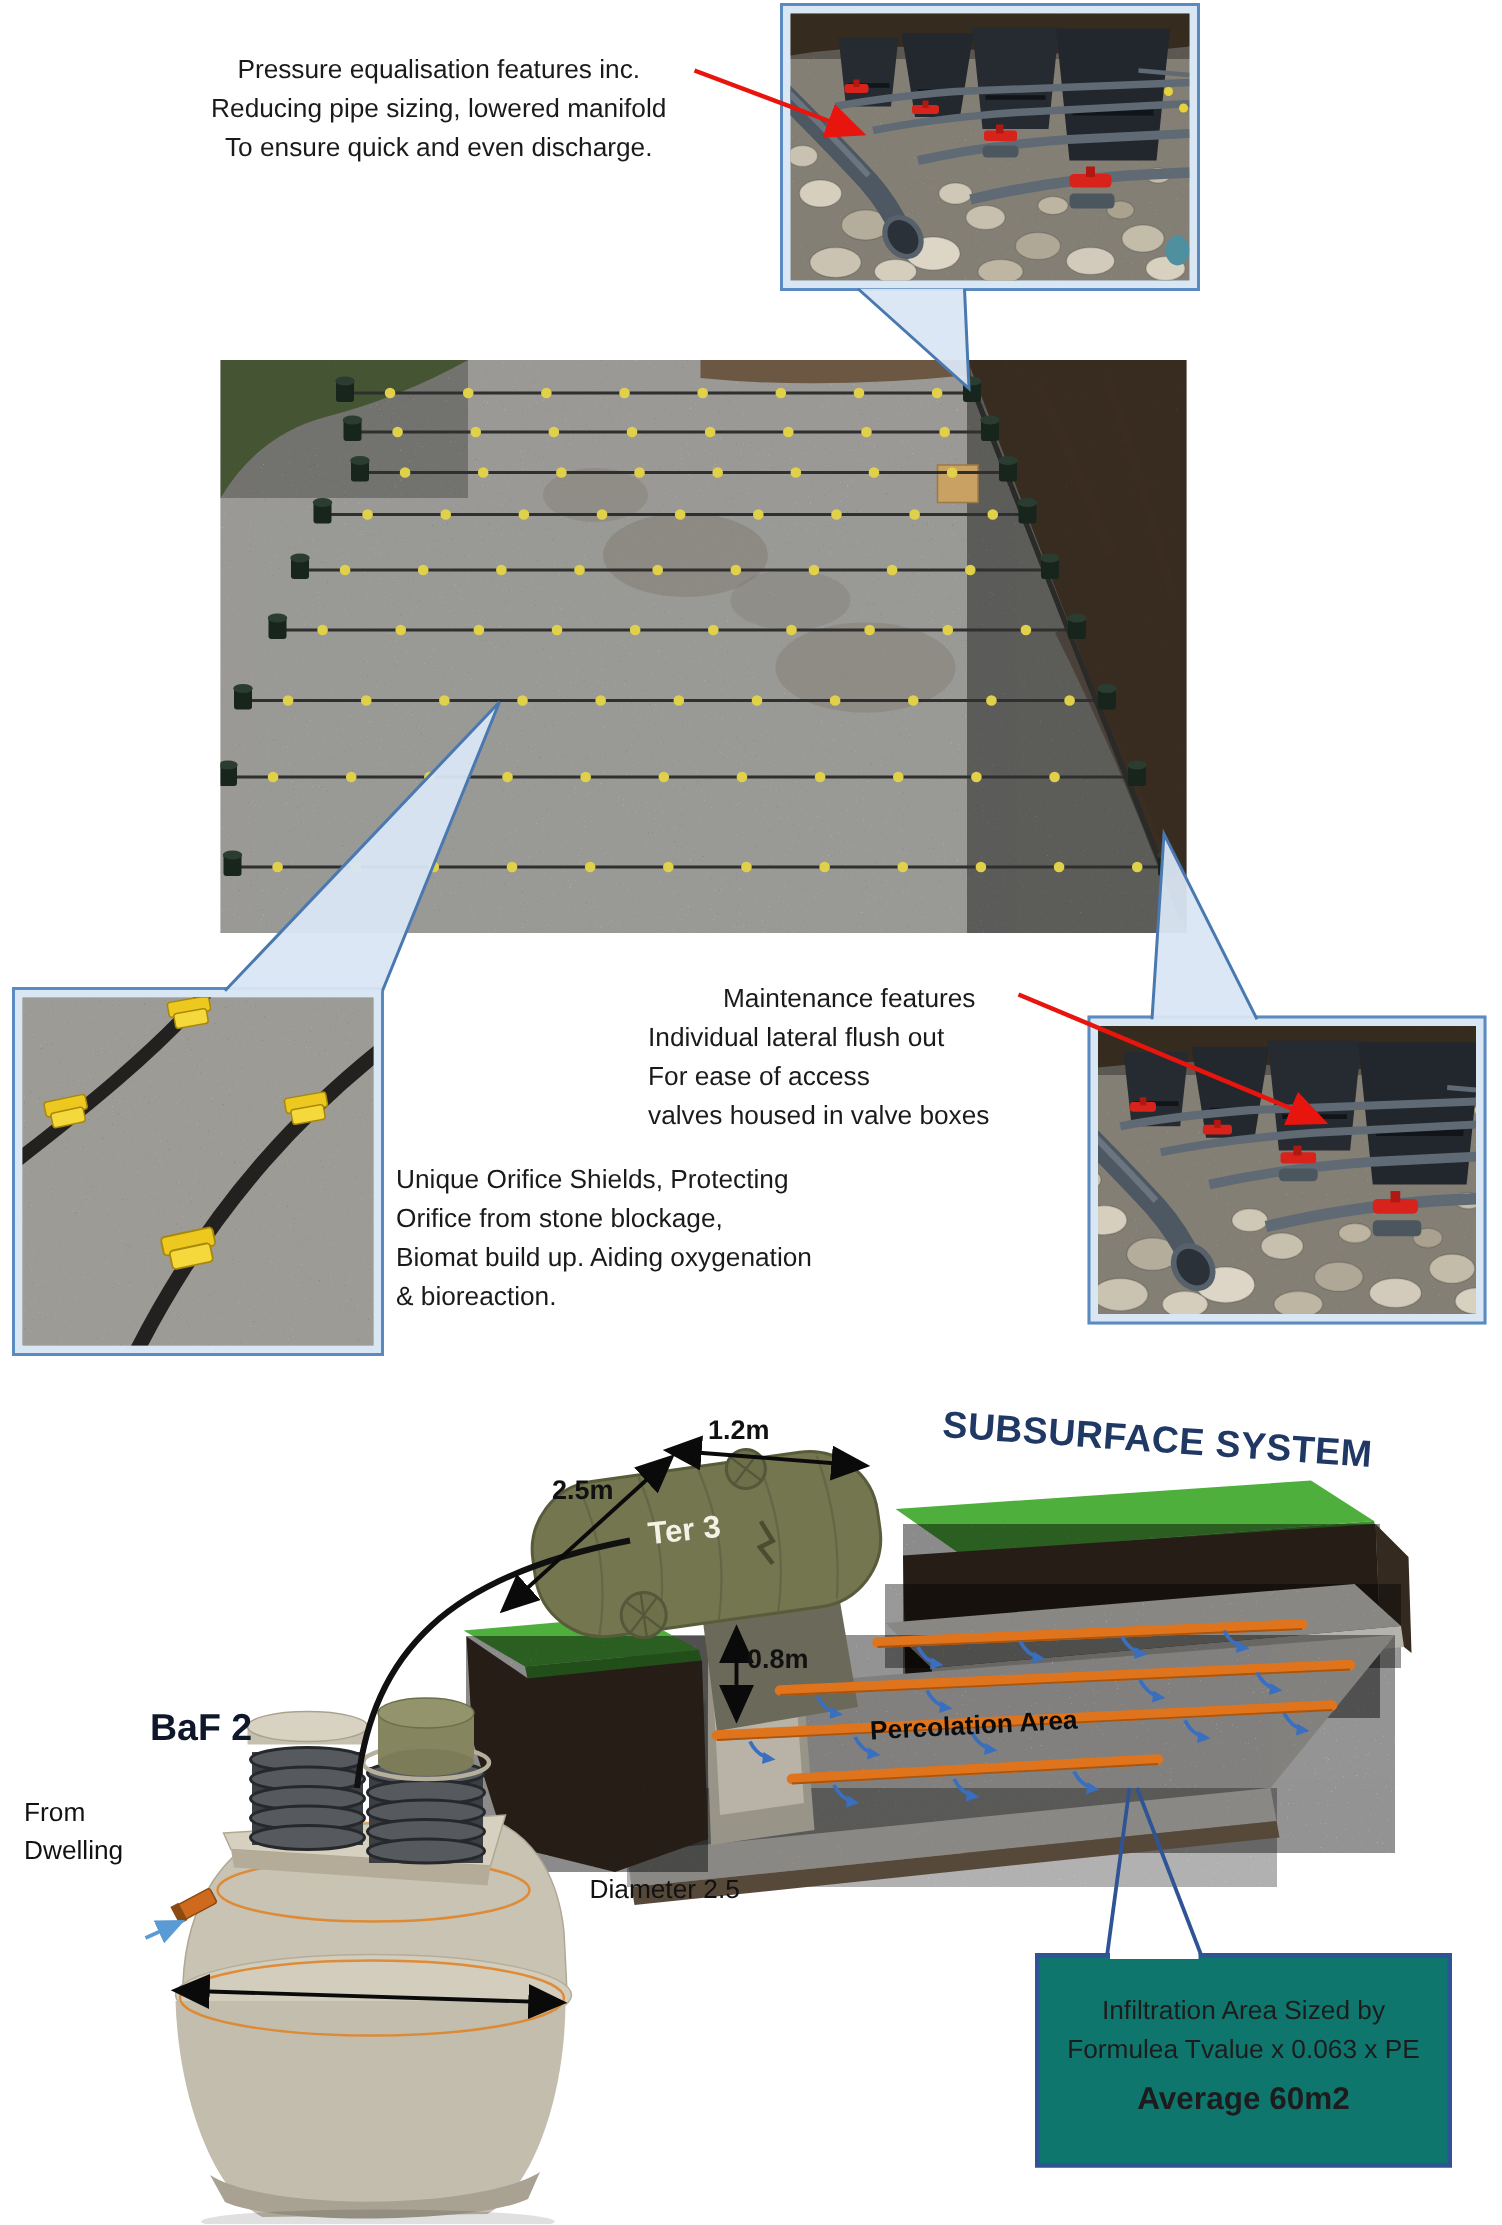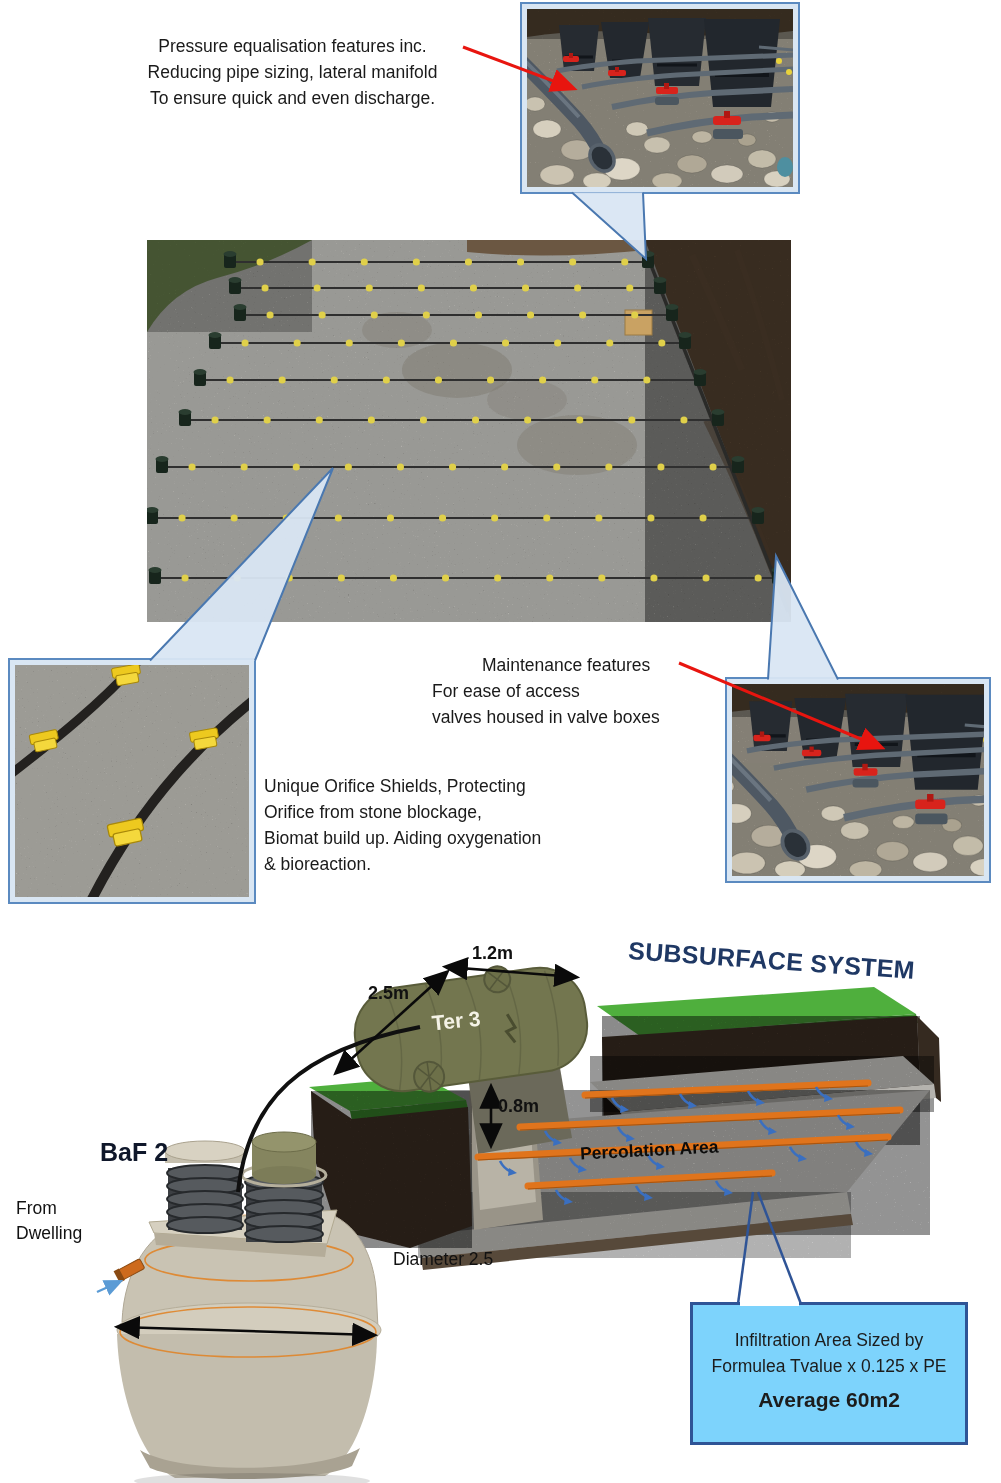--- a/index.html
+++ b/index.html
@@ -12,21 +12,21 @@
   .main-photo{position:absolute;z-index:1;}
   .diagram-label{position:absolute;z-index:6;white-space:nowrap;}
   #title-subsurface{font-size:25px;font-weight:bold;color:#1f3864;transform:rotate(4deg);letter-spacing:.3px;}
   #label-ter3{font-size:21px;font-weight:bold;color:#f4f2e6;transform:rotate(-6deg);}
   #label-baf2{font-size:25px;font-weight:bold;color:#0f172a;}
   .dim{font-size:18px;font-weight:bold;color:#111;}
   #label-percolation{font-size:17.5px;font-weight:bold;color:#0c0c0c;transform:rotate(-3deg);}
   #label-fromdwelling{font-size:17.5px;line-height:25px;color:#111;}
   #label-diameter{font-size:17.5px;color:#111;}
   #infiltration-box{position:absolute;left:690px;top:1302px;width:272px;height:137px;
-      background:#7dd3fc;border:3px solid #2f5496;z-index:4;text-align:center;}
+      background:#0f766e;border:3px solid #2f5496;z-index:4;text-align:center;}
   #infiltration-box .l1{margin-top:22px;font-size:17.5px;line-height:26px;}
   #infiltration-box .l2{font-size:17.5px;line-height:26px;}
   #infiltration-box .l3{font-size:21px;font-weight:bold;margin-top:9px;}
   #overlay{position:absolute;left:0;top:0;z-index:5;pointer-events:none;}
   #diagram-svg{position:absolute;left:0;top:930px;z-index:1;}
   .m-l1{margin-left:50px;}
 </style>
 </head>
 <body>
 
@@ -137,21 +137,21 @@
         </g>
         <ellipse cx="258" cy="158" rx="8" ry="10" fill="#4e8fa0"></ellipse>
         <circle cx="252" cy="52" r="3" fill="#e8d23c"></circle>
         <circle cx="262" cy="63" r="3" fill="#e8d23c"></circle>
       </symbol>
     </defs>
   </svg>
 
   <div class="abs note" style="left:115px;top:33px;width:355px;text-align:center;">
     <div>Pressure equalisation features inc.</div>
-    <div>Reducing pipe sizing, lateral manifold</div>
+    <div>Reducing pipe sizing, lowered manifold</div>
     <div>To ensure quick and even discharge.</div>
   </div>
 
   <div class="photo-frame" style="left:520px;top:2px;">
     <svg width="266" height="178">
       <use href="#valve-scene"></use>
     </svg>
   </div>
 
   <div class="main-photo" style="left:147px;top:240px;">
@@ -217,20 +217,21 @@
           <use href="#pot" x="571" y="180"></use>
         <use href="#pot" x="591" y="227"></use>
           <use href="#pot" x="611" y="278"></use>
           <use href="#pot" x="631" y="338"></use>
       </g>
     </svg>
   </div>
 
   <div class="abs note" style="left:432px;top:652px;width:290px;">
     <div class="m-l1">Maintenance features</div>
+    <div>Individual lateral flush out</div>
     <div>For ease of access</div>
     <div>valves housed in valve boxes</div>
   </div>
 
   <div class="photo-frame" style="left:8px;top:658px;">
     <svg width="234" height="232" viewBox="0 0 234 232">
       <rect width="234" height="232" fill="#b7b3a9"></rect>
       <rect width="234" height="232" filter="url(#grainDark)" opacity="0.5"></rect>
       <rect width="234" height="232" filter="url(#grainLight)" opacity="0.4"></rect>
       <path d="M125,-6 C90,35 40,75 -8,112" stroke="#23211f" stroke-width="9" fill="none"></path>
@@ -387,21 +388,21 @@
   <div class="diagram-label dim" style="left:498px;top:1096px;">0.8m</div>
   <div class="diagram-label" id="label-percolation" style="left:580px;top:1140px;">Percolation Area</div>
   <div class="diagram-label" id="label-fromdwelling" style="left:16px;top:1196px;">
     <div>From</div>
     <div>Dwelling</div>
   </div>
   <div class="diagram-label" id="label-diameter" style="left:393px;top:1249px;">Diameter 2.5</div>
 
   <div id="infiltration-box">
     <div class="l1">Infiltration Area Sized by</div>
-    <div class="l2">Formulea Tvalue x 0.125 x PE</div>
+    <div class="l2">Formulea Tvalue x 0.063 x PE</div>
     <div class="l3">Average 60m2</div>
   </div>
 
   <svg id="overlay" width="1001" height="1483" viewBox="0 0 1001 1483">
     <path d="M572,192.5 L646,259 L643,192.5" fill="#d9e6f3" fill-opacity="0.95" stroke="#4a78b0" stroke-width="2"></path>
     <path d="M150,660.5 L333,468 L255,660.5" fill="#d9e6f3" fill-opacity="0.95" stroke="#4a78b0" stroke-width="2"></path>
     <path d="M768,679.5 L776,556 L838,679.5" fill="#d9e6f3" fill-opacity="0.95" stroke="#4a78b0" stroke-width="2"></path>
     <line x1="463" y1="47" x2="572" y2="88" stroke="#e8150f" stroke-width="3" marker-end="url(#redArr)"></line>
     <line x1="679" y1="663" x2="880" y2="747" stroke="#e8150f" stroke-width="3" marker-end="url(#redArr)"></line>
     <rect x="740" y="1299" width="59" height="7" fill="#ffffff"></rect>

